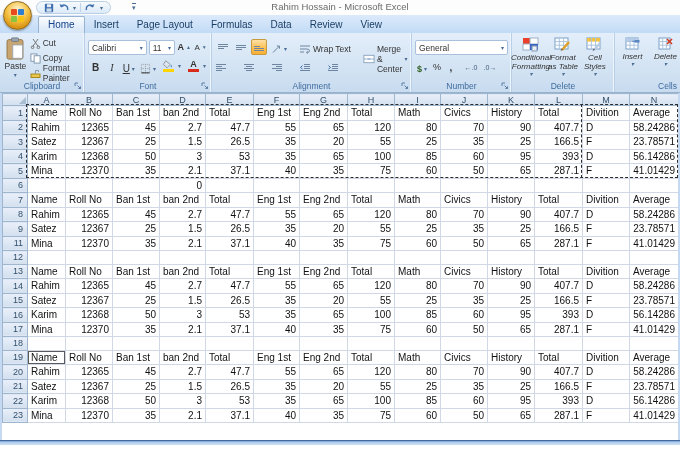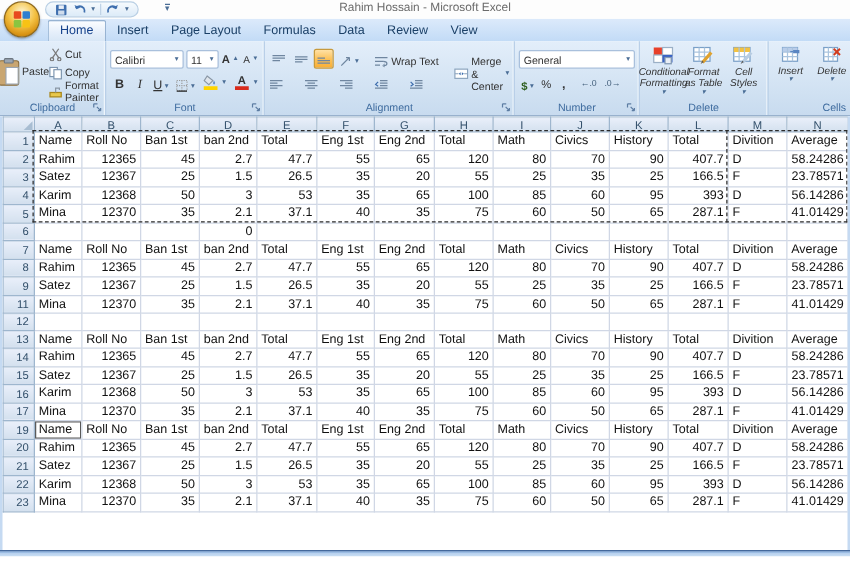--- a/index.html
+++ b/index.html
@@ -40,21 +40,21 @@
   .launcher { position:absolute; right:2px; bottom:2px; width:8px; height:8px; cursor:default; }
   .row { display:flex; align-items:flex-end; }
   .rbtn { display:flex; align-items:center; gap:2px; padding:1px 2px; border-radius:2px; font-size:8.5px; color:#333; cursor:default; }
   .rbtn.square { width:16px; height:16px; justify-content:center; padding:0; }
   .rbtn.active-orange { background:linear-gradient(#ffe1a6,#fcc35c 50%,#fbaf33); border:1px solid #c79a3d; }
   .arrow { font-size:6px; color:#4a6d96; line-height:6px; }
   .selectbox { background:#fff; border:1px solid #a9c0dc; border-radius:2px; height:15px; display:flex; align-items:center;
                justify-content:space-between; font-size:8.5px; color:#333; padding:0 3px; cursor:default; }
 
   
-  .paste-btn { width:34px; height:44px; display:flex; flex-direction:row; align-items:center; justify-content:center; gap:1px;
+  .paste-btn { width:34px; height:44px; display:flex; flex-direction:column; align-items:center; justify-content:center; gap:1px;
                font-size:8.5px; color:#333; border-radius:2px; cursor:default; }
   .clip-items { display:flex; flex-direction:column; justify-content:flex-start; gap:1px; padding-top:1px; }
   .clip-items .rbtn { height:14px; }
 
   
   .fbold{font-weight:bold;} .fital{font-style:italic; font-family:"Liberation Serif",serif;} .funder{text-decoration:underline;}
   .color-swatch-btn { display:flex; flex-direction:column; align-items:center; justify-content:center; width:15px; height:16px; }
   .swatch { width:11px; height:3px; margin-top:0px; }
 
   
@@ -801,20 +801,37 @@
               <td class="cell num">35</td>
               <td class="cell num">75</td>
               <td class="cell num">60</td>
               <td class="cell num">50</td>
               <td class="cell num">65</td>
               <td class="cell num">287.1</td>
               <td class="cell">F</td>
               <td class="cell num">41.01429</td>
             </tr>
             <tr>
+              <th class="rowh">18</th>
+              <td class="cell"></td>
+              <td class="cell"></td>
+              <td class="cell"></td>
+              <td class="cell"></td>
+              <td class="cell"></td>
+              <td class="cell"></td>
+              <td class="cell"></td>
+              <td class="cell"></td>
+              <td class="cell"></td>
+              <td class="cell"></td>
+              <td class="cell"></td>
+              <td class="cell"></td>
+              <td class="cell"></td>
+              <td class="cell"></td>
+            </tr>
+            <tr>
               <th class="rowh">19</th>
               <td class="cell active">Name</td>
               <td class="cell">Roll No</td>
               <td class="cell">Ban 1st</td>
               <td class="cell">ban 2nd</td>
               <td class="cell">Total</td>
               <td class="cell">Eng 1st</td>
               <td class="cell">Eng 2nd</td>
               <td class="cell">Total</td>
               <td class="cell">Math</td>

